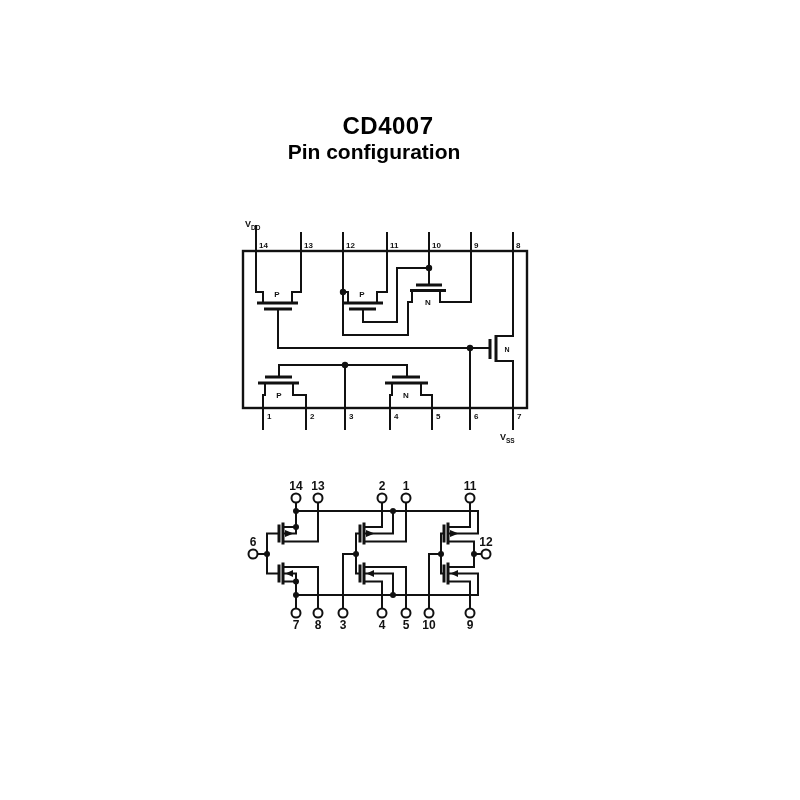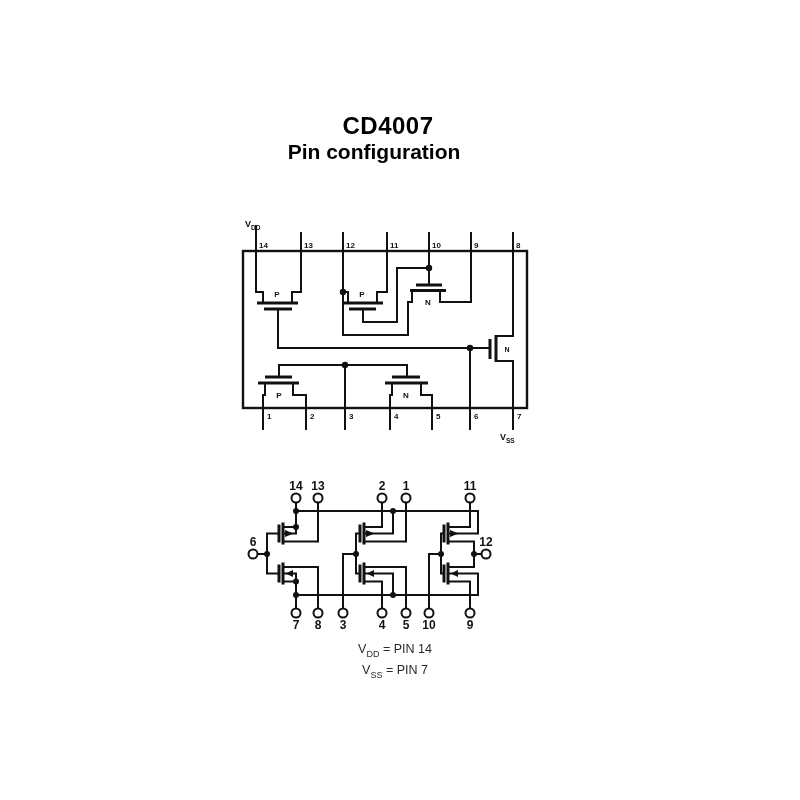--- a/index.html
+++ b/index.html
@@ -159,18 +159,14 @@
       <text x="296" y="629" font-size="12" font-weight="bold" text-anchor="middle">7</text>
       <text x="318" y="629" font-size="12" font-weight="bold" text-anchor="middle">8</text>
       <text x="343" y="629" font-size="12" font-weight="bold" text-anchor="middle">3</text>
       <text x="382" y="629" font-size="12" font-weight="bold" text-anchor="middle">4</text>
       <text x="406" y="629" font-size="12" font-weight="bold" text-anchor="middle">5</text>
       <text x="429" y="629" font-size="12" font-weight="bold" text-anchor="middle">10</text>
       <text x="470" y="629" font-size="12" font-weight="bold" text-anchor="middle">9</text>
     </g>
   </svg>
 
-  <div class="caption">
-    <div><span>V</span><sub>DD</sub><span> = PIN 14</span></div>
-    <div><span>V</span><sub>SS</sub><span> = PIN 7</span></div>
-  </div>
 
 </div>
 
 </body></html>

